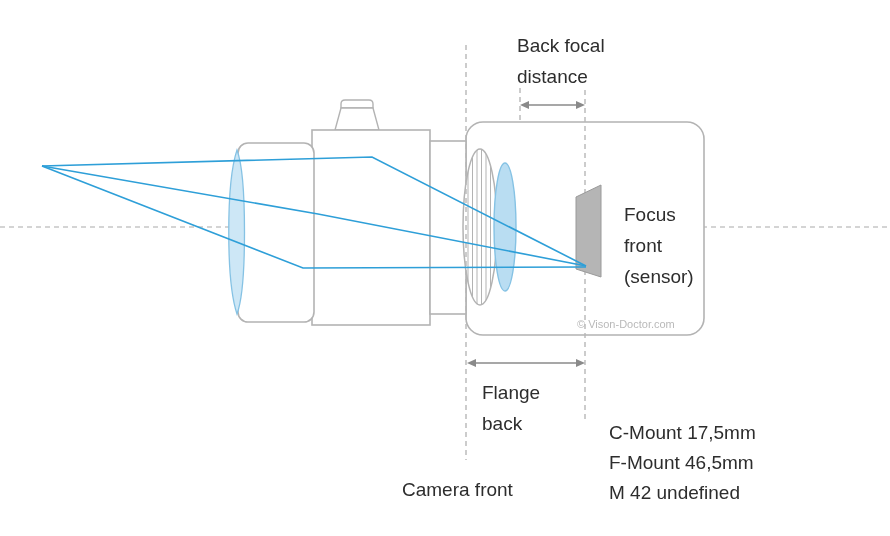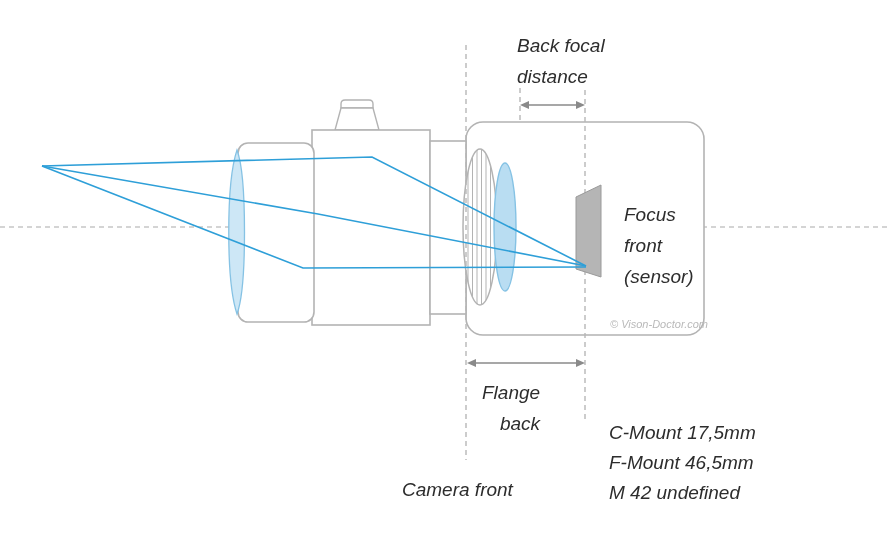--- a/index.html
+++ b/index.html
@@ -7,21 +7,20 @@
     padding: 0;
     background: #ffffff;
     font-family: "Liberation Sans", sans-serif;
   }
   #stage {
     position: relative;
     width: 890px;
     height: 536px;
     background: #ffffff;
     overflow: hidden;
-    font-style: italic;
   }
   #drawing {
     position: absolute;
     left: 0;
     top: 0;
   }
   .label {
     position: absolute;
     color: #2d2d2d;
     font-size: 19px;
@@ -106,23 +105,23 @@
     <div>Back focal</div>
     <div>distance</div>
   </div>
 
   <div class="label" style="left:624px; top:199px;">
     <div>Focus</div>
     <div>front</div>
     <div>(sensor)</div>
   </div>
 
-  <div class="label" id="watermark-label" style="left:577px; top:318px;margin-left:33px;">© Vison-Doctor.com</div>
+  <div class="label" id="watermark-label" style="left:577px; top:318px;">© Vison-Doctor.com</div>
 
-  <div class="label" style="left:482px; top:377px;text-align:right;">
+  <div class="label" style="left:482px; top:377px;">
     <div>Flange</div>
     <div>back</div>
   </div>
 
   <div class="label" style="left:402px; top:466px;margin-top:8px;">Camera front</div>
 
   <div class="label" id="mounts-label" style="left:609px; top:371px;margin-top:47px;">
     <div>C-Mount 17,5mm</div>
     <div>F-Mount 46,5mm</div>
     <div>M 42 undefined</div>

